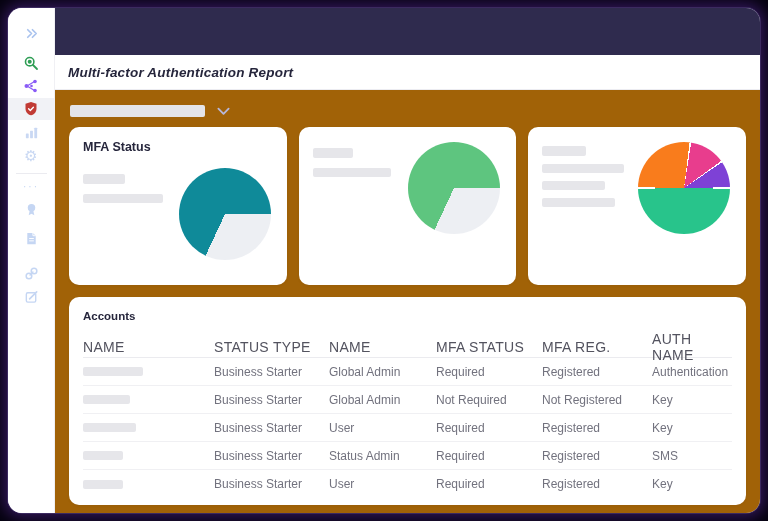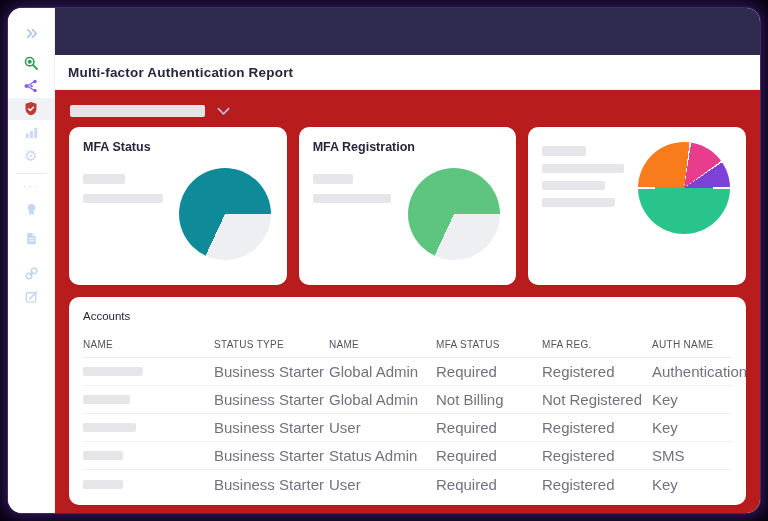--- a/index.html
+++ b/index.html
@@ -31,22 +31,22 @@
   .dots { color:#c5d6f3; font-size:10px; letter-spacing:2px; height:14px;
           line-height:12px; margin-bottom:4px; }
   .gear-glyph { color:#c9d8f3; font-size:15px; line-height:15px; }
   
   .main { flex:1; display:flex; flex-direction:column; min-width:0; }
   .topbar { height:47px; background:#2f2b4e; flex-shrink:0; }
   .titlebar {
     height:35px; background:#ffffff; display:flex; align-items:center;
     padding-left:13px; border-bottom:1px solid #ececf1; flex-shrink:0;
   }
-  .page-title { font-size:13.5px; font-weight:bold; color:#26263c; letter-spacing:.2px; }
-  .content { flex:1; padding:12px 14px 21px; background:#b91c1c; overflow:hidden; }
+  .page-title { font-size:13.5px; font-weight:bold; color:#26263c; letter-spacing:.2px;font-style:italic; }
+  .content { flex:1; padding:12px 14px 21px; background:#a16207; overflow:hidden; }
   
   .filter { display:flex; align-items:center; gap:12px; margin:3px 0 10px 1px; cursor:pointer; width:170px; }
   .filter-ph { width:135px; height:12px; background:#e4e4e8; border-radius:2px; }
   
   .cards { display:flex; gap:12px; }
   .card {
     flex:1; height:158px; background:#ffffff; border-radius:10px;
     padding:13px 14px; box-shadow:0 1px 3px rgba(25,25,50,.06);
   }
   .card-title { font-size:12.5px; font-weight:bold; color:#26263c; margin-bottom:12px; }
@@ -57,29 +57,29 @@
   .ph.tall { height:10px; }
   .w42{width:42px} .w80{width:80px} .w40{width:40px} .w78{width:78px}
   .w44{width:44px} .w82{width:82px} .w63{width:63px} .w73{width:73px}
   .w60{width:60px} .w47{width:47px} .w53{width:53px}
   .pie { width:92px; height:92px; border-radius:50%; flex-shrink:0; margin:2px 2px 0 0; }
   
   .accounts {
     margin-top:12px; height:208px; background:#ffffff; border-radius:10px;
     padding:13px 14px 0; box-shadow:0 1px 3px rgba(25,25,50,.06);
   }
-  .accounts-title { font-size:11.5px; font-weight:normal; color:#26263c; margin-bottom:9px; }
+  .accounts-title { font-size:11.5px; font-weight:bold; color:#26263c; margin-bottom:9px; }
   .trow {
     display:grid; grid-template-columns:131px 115px 107px 106px 110px 1fr;
     align-items:center; height:28px; border-bottom:1px solid #f0f0f3;
   }
   .trow.head { height:27px; border-bottom:1px solid #ebebef; }
   .trow.last { border-bottom:none; }
-  .th { font-size:10px; color:#53535f; letter-spacing:.3px; font-weight:500; }
-  .td { font-size:15px; color:#72727e; }
+  .th { font-size:14px; color:#53535f; letter-spacing:.3px; font-weight:500; }
+  .td { font-size:12px; color:#72727e; }
   .name-ph { height:9px; background:#e6e6ea; border-radius:2px; }
   svg { display:block; }
 </style>
 </head>
 <body>
 
 <div class="window">
 
   <div class="sidebar">
     <div class="side-btn first">
@@ -193,21 +193,20 @@
           <div class="card-body">
             <div class="ph-stack">
               <span class="ph tall w42"></span>
               <span class="ph w80"></span>
             </div>
             <div class="pie" style="background: conic-gradient(rgb(15, 138, 153) 0deg, rgb(15, 138, 153) 90deg, rgb(237, 239, 243) 90deg, rgb(237, 239, 243) 205deg, rgb(15, 138, 153) 205deg, rgb(15, 138, 153) 360deg);"></div>
           </div>
         </div>
 
         <div class="card">
-          <div class="card-title">MFA Registration</div>
           <div class="card-body">
             <div class="ph-stack">
               <span class="ph tall w40"></span>
               <span class="ph w78"></span>
             </div>
             <div class="pie" style="background: conic-gradient(rgb(94, 197, 127) 0deg, rgb(94, 197, 127) 90deg, rgb(237, 239, 243) 90deg, rgb(237, 239, 243) 205deg, rgb(94, 197, 127) 205deg, rgb(94, 197, 127) 360deg);"></div>
           </div>
         </div>
 
         <div class="card">
@@ -242,21 +241,21 @@
           <span class="td">Global Admin</span>
           <span class="td">Required</span>
           <span class="td">Registered</span>
           <span class="td">Authentication</span>
         </div>
 
         <div class="trow">
           <span class="name-ph w47"></span>
           <span class="td">Business Starter</span>
           <span class="td">Global Admin</span>
-          <span class="td">Not Billing</span>
+          <span class="td">Not Required</span>
           <span class="td">Not Registered</span>
           <span class="td">Key</span>
         </div>
 
         <div class="trow">
           <span class="name-ph w53"></span>
           <span class="td">Business Starter</span>
           <span class="td">User</span>
           <span class="td">Required</span>
           <span class="td">Registered</span>

